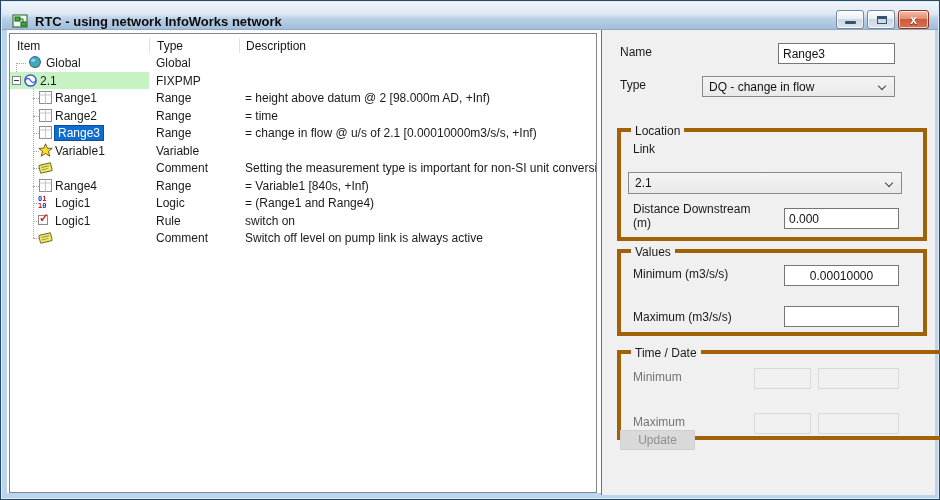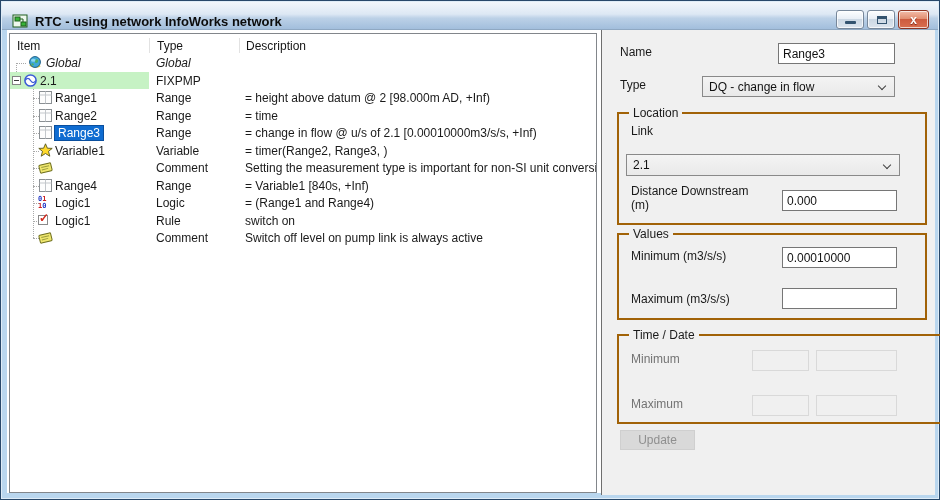--- a/index.html
+++ b/index.html
@@ -51,21 +51,21 @@
   .rule-ic::after { content:"\2713"; position:absolute; left:0px; top:-5px; color:#d3281c; font-weight:bold; font-size:12px; }
 
   
   .right-panel { position:absolute; left:594px; top:0; width:334px; height:465px; background:#f0f0f0; border-left:1px solid #6e6e6e; }
   .lbl { position:absolute; color:#1a1a1a; white-space:nowrap; }
   .lbl-dis { color:#737373; }
   .tbox { position:absolute; background:#fff; border:1px solid #767676; font-family:"Liberation Sans",sans-serif; font-size:12px; padding:2px 4px; color:#111; }
   .tbox:disabled, .tbox-dis { background:#f0f0f0; border:1px solid #d9d9d9; }
   .combo { position:absolute; background:linear-gradient(#f4f4f4,#e9e9e9); border:1px solid #898989; display:flex; align-items:center; padding-left:6px; color:#111; }
   .chev { position:absolute; right:9px; top:6px; width:6px; height:6px; border-right:1.4px solid #404040; border-bottom:1.4px solid #404040; transform:rotate(45deg); }
-  .group { position:absolute; border:2px solid #a16207; }
+  .group { position:absolute; border:4px solid #a16207;margin-top:16px; }
   .group-title { position:absolute; top:-8px; left:10px; background:#f0f0f0; padding:0 4px; color:#1a1a1a; }
   .btn-update { position:absolute; left:18px; top:400px; width:75px; height:20px; background:#d9d9d9; border:1px solid #cfcfcf; color:#8f8f8f; font-size:12px; text-align:center; line-height:18px; }
 </style>
 </head>
 <body>
 
 <div class="window">
 
   <div class="titlebar">
     <svg class="app-icon" viewBox="0 0 16 16">
@@ -94,21 +94,21 @@
       <span class="tree-header-label hdr-item">Item</span>
       <span class="tree-header-label hdr-type">Type</span>
       <span class="tree-header-label hdr-desc">Description</span>
       <span class="hdr-sep" style="left:139px"></span>
       <span class="hdr-sep" style="left:229px"></span>
 
       <span class="vconn" style="left:6px; top:29px; height:17px;"></span>
       <span class="vconn" style="left:23px; top:48px; height:156px;"></span>
 
       <div class="tree-rows" id="tree-rows">
-          <div class="tree-row" style="top: 20px; font-style: italic;">
+          <div class="tree-row" style="top: 20px;">
             <span class="conn" style="left:6px; top:9px; width:10px;"></span>
             <svg class="t-icon" viewBox="0 0 15 15" style="left:17px">
               <path d="M3 10 a6.5 3.5 0 0 0 10 0.5" stroke="#e3c83c" stroke-width="2.2" fill="none"></path>
               <circle cx="8" cy="7" r="5.4" fill="#3fa8d8" stroke="#1c5e86"></circle>
               <ellipse cx="6.4" cy="5.2" rx="2.4" ry="1.5" fill="#8ed6f2"></ellipse>
               <path d="M9.5 4 q2.5 1 1.5 3 q-1.5 1.5 -3 .5 q-.5 -2 1.5 -3.5z" fill="#4fae62"></path>
               <path d="M4.5 8.5 q1.5 -.5 2.5 .8 q-.3 1.6 -2 1.2 q-1 -1 -.5 -2z" fill="#4fae62"></path>
             </svg>
             <span class="t-label" style="left:36px">Global</span>
             <span class="t-type">Global</span>
@@ -156,21 +156,20 @@
             <span class="t-type">Range</span>
             <span class="t-desc">= change in flow @ u/s of 2.1 [0.00010000m3/s/s, +Inf)</span>
           </div>
           <div class="tree-row" style="top: 107.5px;">
             <span class="conn" style="left:23px; top:9px; width:6px;"></span>
             <svg class="t-icon" viewBox="0 0 15 15" style="left:28px">
               <polygon points="7.5,0.8 9.4,5.2 14.2,5.4 10.5,8.4 11.8,13.2 7.5,10.5 3.2,13.2 4.5,8.4 0.8,5.4 5.6,5.2" fill="#ffd92b" stroke="#55551e" stroke-width="0.9"></polygon>
             </svg>
             <span class="t-label" style="left:45px">Variable1</span>
             <span class="t-type">Variable</span>
-            <span class="t-desc">= timer(Range2, Range3, )</span>
           </div>
           <div class="tree-row" style="top: 125px;">
             <span class="conn" style="left:23px; top:9px; width:6px;"></span>
             <svg class="t-icon" viewBox="0 0 15 15" style="left:28px">
               <g transform="rotate(-14 7.5 8)">
                 <rect x="1.5" y="4" width="12" height="8" rx="1" fill="#efe76e" stroke="#6f6f1d"></rect>
                 <line x1="3.5" y1="6.6" x2="11.5" y2="6.6" stroke="#9b9b3e"></line>
                 <line x1="3.5" y1="9" x2="10" y2="9" stroke="#9b9b3e"></line>
               </g>
             </svg>
@@ -238,21 +237,21 @@
           <span class="chev" style="top:7px;"></span>
         </div>
         <span class="lbl" style="left:12px; top:70px;">Distance Downstream</span>
         <span class="lbl" style="left:12px; top:84px;">(m)</span>
         <input class="tbox" style="left: 163px; top: 76px; width: 115px; height: 21px;" value="0.000">
       </div>
 
       <div class="group" style="left:15px; top:203px; width:310px; height:87px;">
         <span class="group-title">Values</span>
         <span class="lbl" style="left:12px; top:14px;">Minimum (m3/s/s)</span>
-        <input class="tbox" style="left: 163px; top: 12px; width: 115px; height: 21px;" value="0.00010000">
+        <input class="tbox" style="left: 163px; top: 12px; width: 115px; height: 21px; text-align: center;" value="0.00010000">
         <span class="lbl" style="left:12px; top:57px;">Maximum (m3/s/s)</span>
         <input class="tbox" style="left: 163px; top: 53px; width: 115px; height: 21px;" value="">
       </div>
 
       <div class="group" style="left:15px; top:304px; width:370px; height:90px;">
         <span class="group-title">Time / Date</span>
         <span class="lbl lbl-dis" style="left:12px; top:16px;">Minimum</span>
         <input class="tbox tbox-dis" disabled="" style="left: 133px; top: 14px; width: 57px; height: 21px;" value="">
         <input class="tbox tbox-dis" disabled="" style="left: 197px; top: 14px; width: 81px; height: 21px;" value="">
         <span class="lbl lbl-dis" style="left:12px; top:61px;">Maximum</span>

